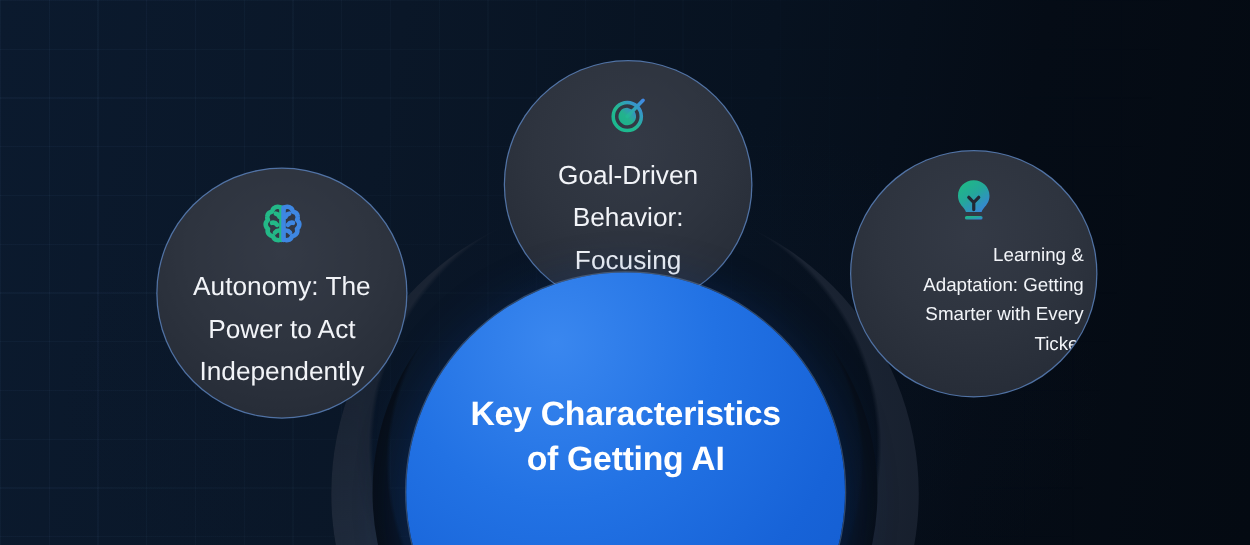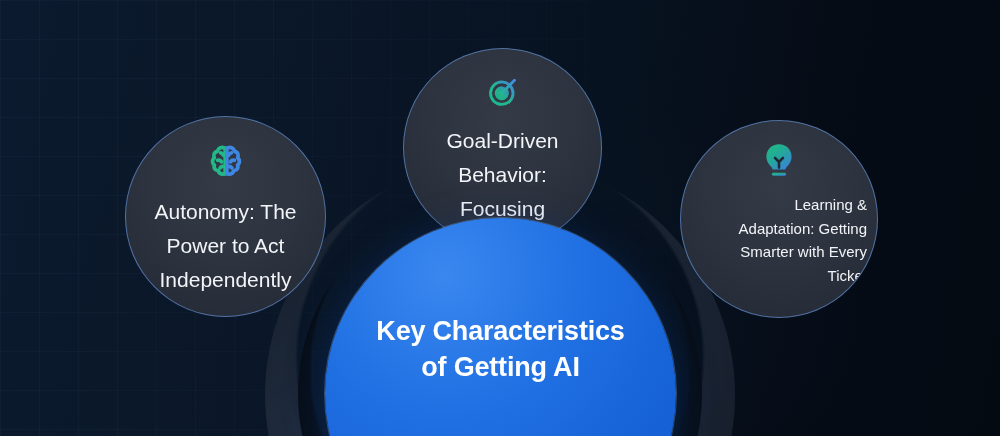--- a/index.html
+++ b/index.html
@@ -124,21 +124,21 @@
   .node-label {
     color: #f2f4f8;
     text-align: center;
     font-size: 21px;
     line-height: 1.62;
     font-weight: 500;
     white-space: pre-line;
   }
 
   #node-autonomy {
-    left: 125px; top: 116px; width: 201px; height: 201px; align-items: center;
+    left: 125px; top: 134px; width: 201px; height: 201px; align-items: center;
   }
   #node-autonomy .node-icon { margin-top: 24px; }
   #node-autonomy .node-label { margin-top: 14px; width: 164px; }
 
   #node-goal {
     left: 403px; top: 48px; width: 199px; height: 199px;
   }
   #node-goal .node-icon { margin-top: 24px; }
   #node-goal .node-label { margin-top: 13px; width: 172px; }
 

